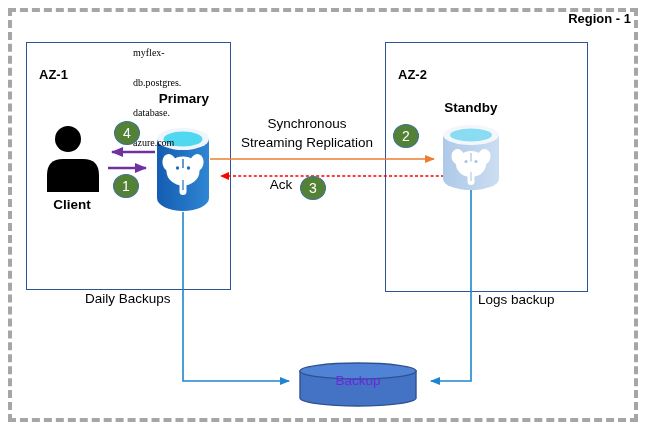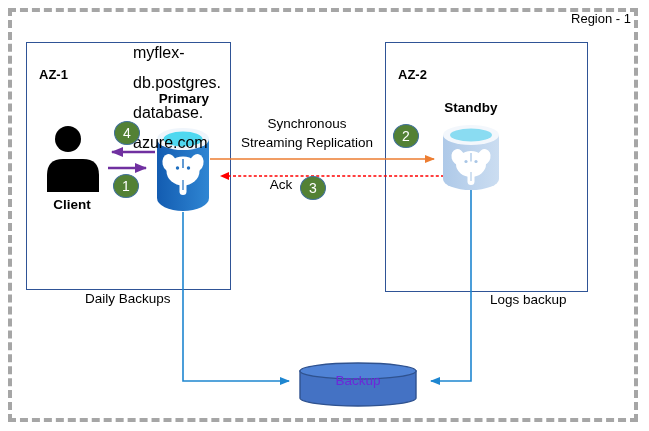--- a/index.html
+++ b/index.html
@@ -19,41 +19,41 @@
   html,body{margin:0;padding:0;background:#fff;}
   .canvas{
     position:relative;width:649px;height:431px;background:#ffffff;overflow:hidden;
     font-family:"Liberation Sans",sans-serif;color:var(--c-text);
   }
   .region-border{
     position:absolute;left:8px;top:8px;width:630px;height:414px;
     border:4px dashed var(--c-region-border);box-sizing:border-box;z-index:0;
   }
   .region-label{
-    position:absolute;top:11px;right:18px;font-size:13px;font-weight:normal;z-index:4;
+    position:absolute;top:11px;right:18px;font-size:13px;font-weight:bold;z-index:4;
   }
   .az-box{
     position:absolute;border:1.5px solid var(--c-box-border);box-sizing:border-box;z-index:1;background:transparent;
   }
   .az1{left:26px;top:42px;width:205px;height:248px;}
   .az2{left:385px;top:42px;width:203px;height:250px;padding-left:46px;}
   .az-label{position:absolute;left:12px;top:24px;font-size:13px;font-weight:bold;}
   .hostname{
-    position:absolute;left:133px;top:45px;font-family:Liberation Sans, sans-serif;
-    font-size:16px;line-height:15px;z-index:4;white-space:pre;
+    position:absolute;left:133px;top:45px;font-family:Liberation Serif, serif;
+    font-size:10px;line-height:15px;z-index:4;white-space:pre;
   }
   .node-label{position:absolute;font-size:13.5px;font-weight:bold;text-align:center;z-index:4;}
   .lbl-primary{left:148px;top:91px;width:72px;}
   .lbl-standby{left:436px;top:100px;width:70px;}
   .lbl-client{left:38px;top:197px;width:68px;}
   .flow-label{position:absolute;font-size:13.5px;z-index:4;}
   .lbl-sync{left:230px;top:114px;width:154px;text-align:center;line-height:19px;}
   .lbl-ack{left:260px;top:177px;width:42px;text-align:center;}
   .lbl-daily{left:85px;top:291px;}
-  .lbl-logs{left:478px;top:292px;margin-left:12px;}
+  .lbl-logs{left:478px;top:292px;}
   .badge{
     position:absolute;width:26px;height:24px;border-radius:50%;
     background:var(--c-badge);border:1.5px solid var(--c-badge-border);box-sizing:border-box;
     color:#fff;font-size:14px;display:flex;align-items:center;justify-content:center;z-index:5;
   }
   .b4{left:114px;top:121px;}
   .b1{left:113px;top:174px;}
   .b2{left:393px;top:124px;}
   .b3{left:300px;top:176px;}
   .connectors{position:absolute;left:0;top:0;z-index:2;pointer-events:none;}

